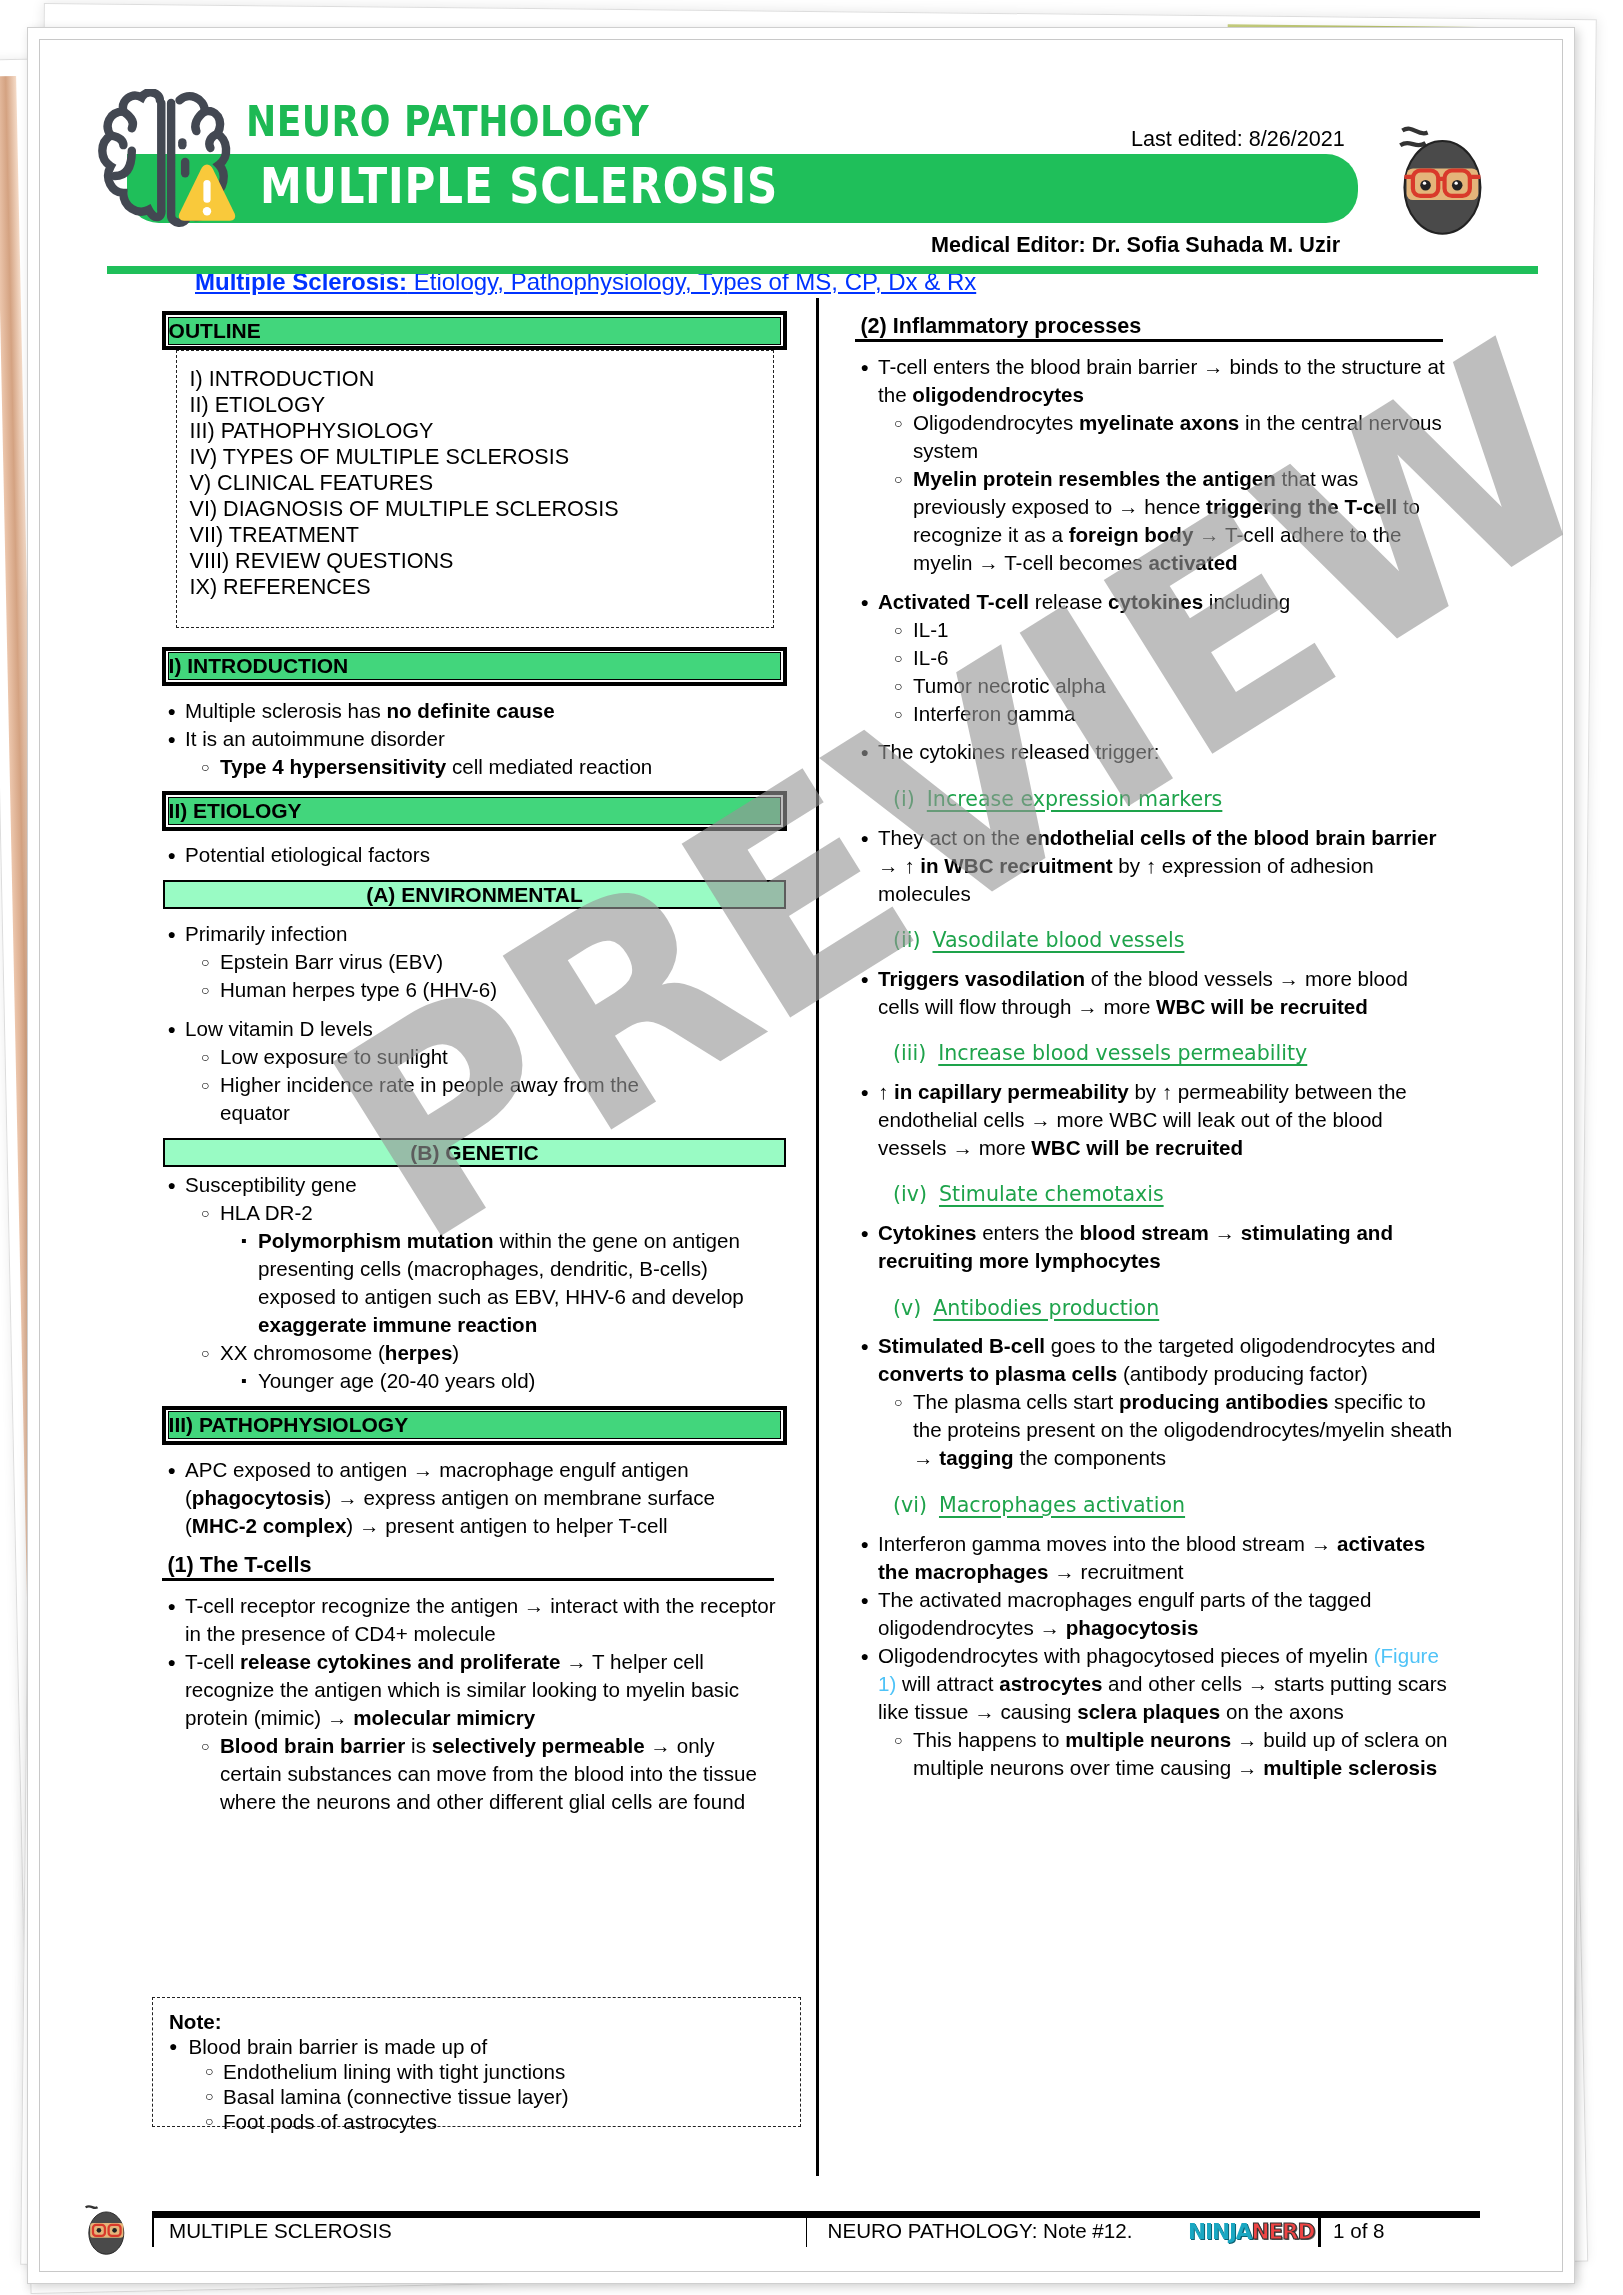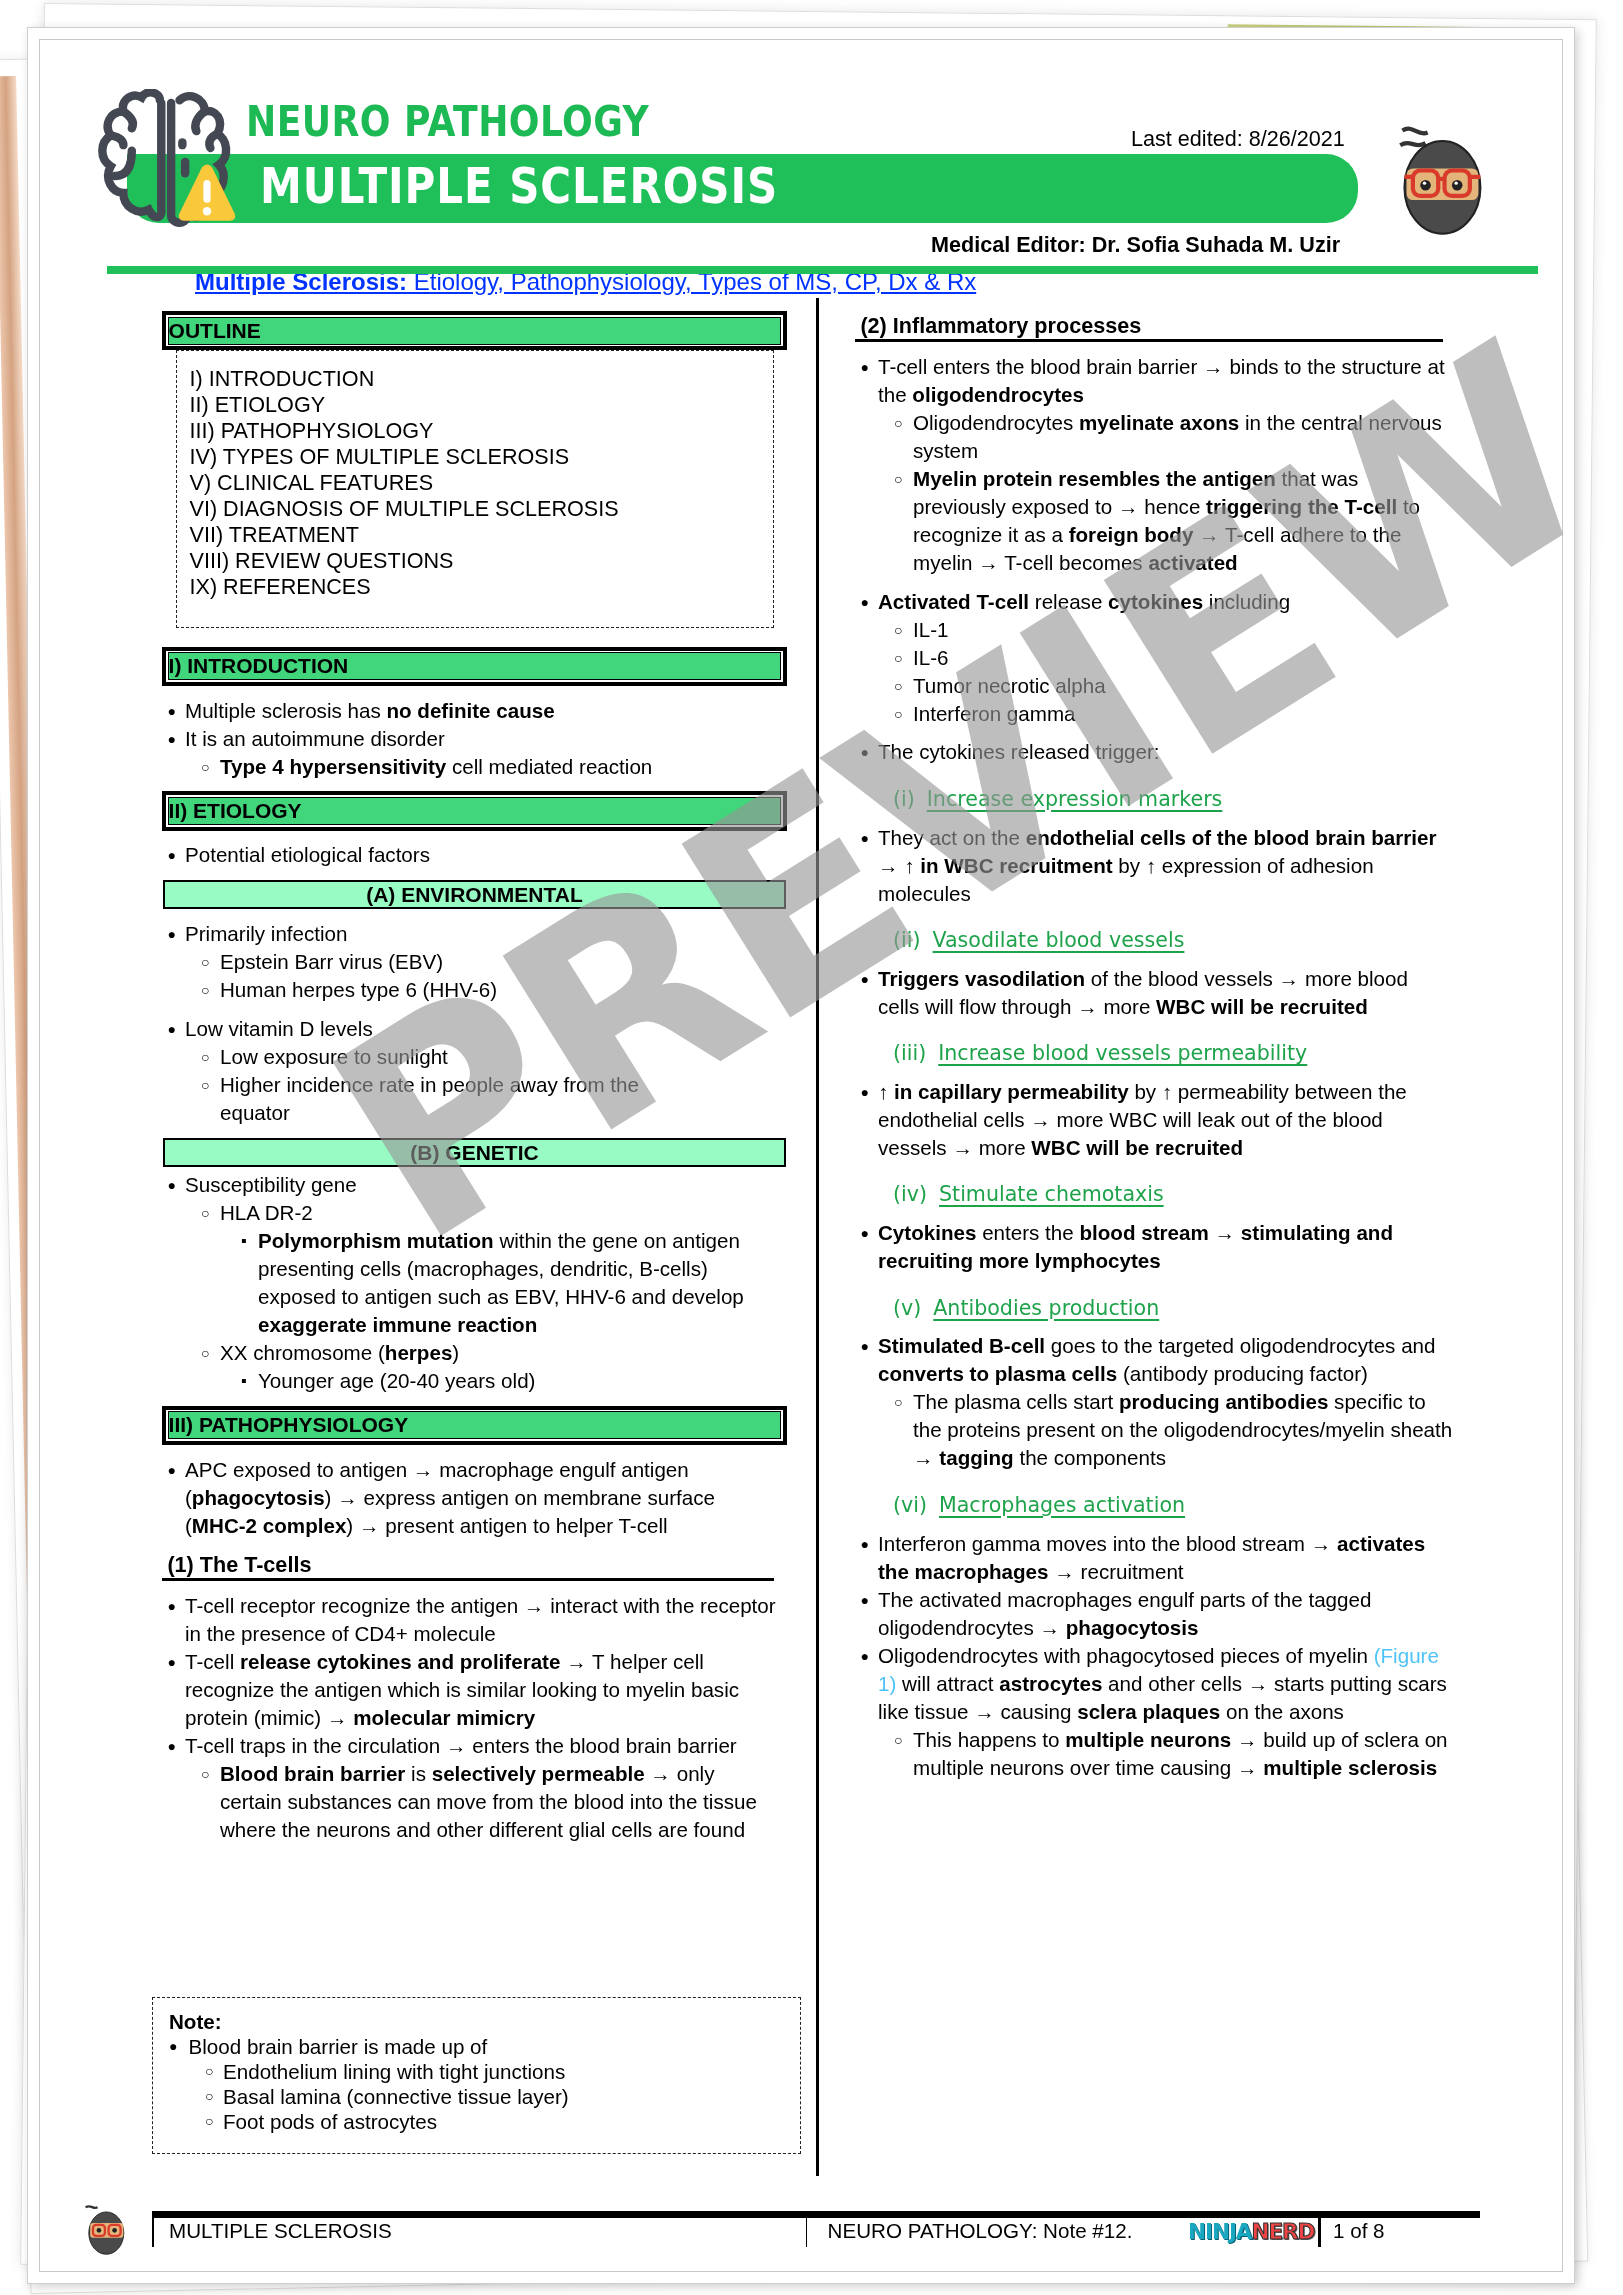--- a/index.html
+++ b/index.html
@@ -56,21 +56,21 @@
   .l3::before { content: "▪"; position: absolute; left: 79px; top: 0; font-size: 16px; }
 
   .gap-s { height: 10.8px; }
   .gap-m { height: 18.4px; }
 
   .num-hdr { font-weight: 700; font-size: 21.6px; padding-left: 5.4px; border-bottom: 3.8px solid #000; height: 31px; line-height: 30px; margin-right: 13.5px; }
   .green-sub { color: #1ea34b; font-family: "DejaVu Sans", sans-serif; font-size: 20.6px; padding-left: 38px; }
   .green-sub span.t { text-decoration: underline; text-decoration-thickness: 2.2px; text-underline-offset: 4.3px; margin-left: 12px; }
   .fig-link { color: #4fc3f7; }
 
-  .note-box { position: absolute; left: 152px; top: 1997px; width: 649px; height: 157px; border: 1.6px dashed #222; padding: 10.8px 16px; font-size: 20.6px; line-height: 25px; }
+  .note-box { position: absolute; left: 152px; top: 1997px; width: 649px; height: 130px; border: 1.6px dashed #222; padding: 10.8px 16px; font-size: 20.6px; line-height: 25px; }
   .note-box .l1 { padding-left: 19.5px; }
   .note-box .l1::before { left: 0; }
   .note-box .l2 { padding-left: 54px; }
   .note-box .l2::before { left: 36px; }
 
   
   .watermark { position: absolute; left: 281px; top: 1028px; font-family: "DejaVu Sans", sans-serif; font-weight: 900;
     font-size: 281px; color: rgba(150,150,150,0.62); transform: rotate(-32deg); transform-origin: left top;
     letter-spacing: -5.4px; pointer-events: none; white-space: nowrap; }
 
@@ -187,21 +187,20 @@
   <div class="section-hdr">
       <div>III)  PATHOPHYSIOLOGY</div>
     </div>
   <div class="gap-s"></div>
   <div class="l1" style="padding-right:21.6px"><span>APC exposed to antigen → macrophage engulf antigen (</span><b>phagocytosis</b><span>) → express antigen on membrane surface (</span><b>MHC-2 complex</b><span>) → present antigen to helper T-cell</span></div>
   <div class="gap-s"></div>
   <div class="num-hdr">(1)  The T-cells</div>
   <div class="gap-s"></div>
   <div class="l1" style="padding-right:10.8px">T-cell receptor recognize the antigen → interact with the receptor in the presence of CD4+ molecule</div>
   <div class="l1" style="padding-right:10.8px"><span>T-cell </span><b>release cytokines and proliferate</b><span> → T helper cell recognize the antigen which is similar looking to myelin basic protein (mimic) → </span><b>molecular mimicry</b></div>
-  <div class="l1" style="padding-right:32px">T-cell traps in the circulation → enters the blood brain barrier</div>
   <div class="l2" style="padding-right:10.8px"><b>Blood brain barrier</b><span> is </span><b>selectively permeable</b><span> → only certain substances can move from the blood into the tissue where the neurons and other different glial cells are found</span></div>
 </div>
 
 <div class="note-box">
   <div style="font-weight:700">Note:</div>
   <div class="l1">Blood brain barrier is made up of</div>
   <div class="l2">Endothelium lining with tight junctions</div>
   <div class="l2">Basal lamina (connective tissue layer)</div>
   <div class="l2">Foot pods of astrocytes</div>
 </div>

